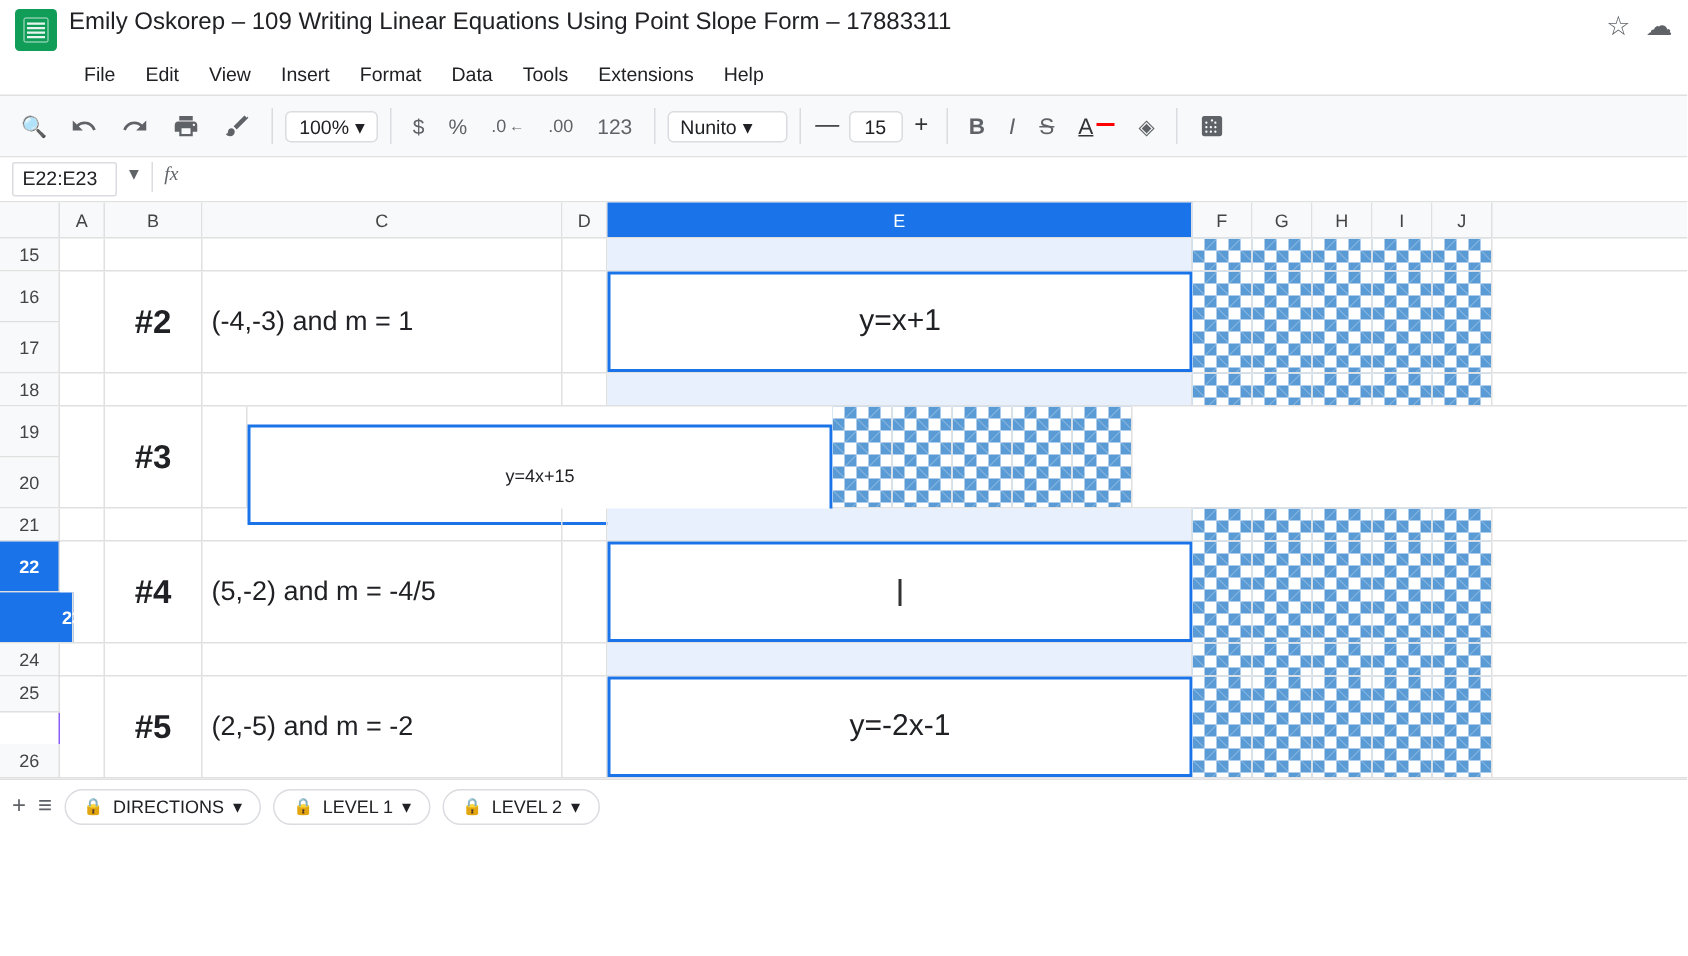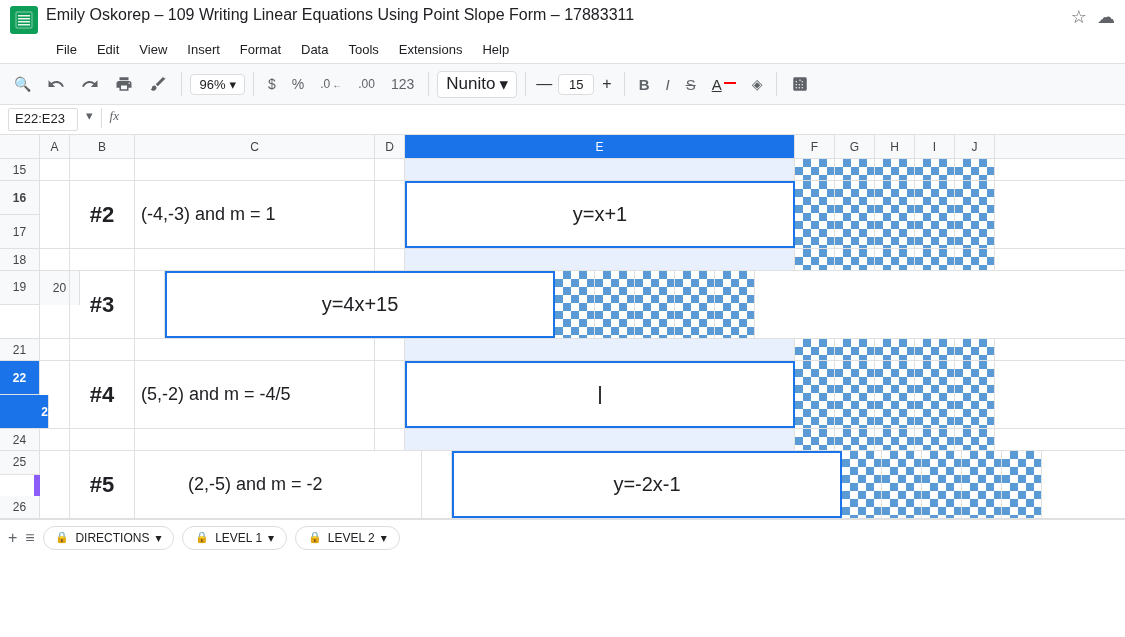--- a/index.html
+++ b/index.html
@@ -104,21 +104,21 @@
       font-size: 13px;
       gap: 4px;
       background: white;
     }
     .font-name {
       display: flex;
       align-items: center;
       border: 1px solid #dadce0;
       border-radius: 4px;
       padding: 2px 8px;
-      font-size: 17px;
+      font-size: 13px;
       gap: 4px;
       background: white;
       min-width: 80px;
     }
     .font-size-box {
       display: flex;
       align-items: center;
       border: 1px solid #dadce0;
       border-radius: 4px;
       padding: 2px 4px;
@@ -371,21 +371,21 @@
         <path d="M19 8H5c-1.66 0-3 1.34-3 3v6h4v4h12v-4h4v-6c0-1.66-1.34-3-3-3zm-3 11H8v-5h8v5zm3-7c-.55 0-1-.45-1-1s.45-1 1-1 1 .45 1 1-.45 1-1 1zm-1-9H6v4h12V3z"></path>
       </svg>
   </button>
   <button class="toolbar-btn" title="Paint format">
     <svg width="18" height="18" viewBox="0 0 24 24" fill="#5f6368">
         <path d="M7 14c-1.66 0-3 1.34-3 3 0 1.31-1.16 2-2 2 .92 1.22 2.49 2 4 2 2.21 0 4-1.79 4-4 0-1.66-1.34-3-3-3zm13.71-9.37l-1.34-1.34c-.39-.39-1.02-.39-1.41 0L9 12.25 11.75 15l9.96-9.96c.39-.39.39-1.02 0-1.41z"></path>
       </svg>
   </button>
   <div class="toolbar-divider"></div>
   <div class="zoom-control">
-    <span>96%</span>
+    <span>100%</span>
     <span>▾</span>
   </div>
   <div class="toolbar-divider"></div>
   <button class="toolbar-btn">$</button>
   <button class="toolbar-btn">%</button>
   <button class="toolbar-btn" style="font-size:12px;">.0<sub>←</sub></button>
   <button class="toolbar-btn" style="font-size:12px;">.00</button>
   <button class="toolbar-btn">123</button>
   <div class="toolbar-divider"></div>
   <div class="font-name">
@@ -454,21 +454,21 @@
       <div class="cell col-e selected-col"></div>
       <div class="cell col-f checkerboard-cell"></div>
       <div class="cell col-g checkerboard-cell"></div>
       <div class="cell col-h checkerboard-cell"></div>
       <div class="cell col-i checkerboard-cell"></div>
       <div class="cell col-j checkerboard-cell"></div>
     </div>
 
     <div class="grid-row" style="height:68px;">
       <div style="display:flex;flex-direction:column;width:40px;min-width:40px;border-right:1px solid #e0e0e0;">
-        <div class="row-num" style="height:50%;border-bottom:1px solid #e0e0e0;flex:1;font-weight:bold;">16</div>
+        <div class="row-num" style="height:50%;border-bottom:1px solid #e0e0e0;flex:1;">16</div>
         <div class="row-num" style="height:50%;flex:1;">17</div>
       </div>
 
       <div class="cell col-a" style="height:100%;border-right:1px solid #e0e0e0;"></div>
 
       <div class="cell col-b cell-problem-num" style="height:100%;border-right:1px solid #e0e0e0;font-size:22px;font-weight:bold;justify-content:center;">#2</div>
 
       <div class="cell col-c cell-problem-text" style="height:100%;border-right:1px solid #e0e0e0;font-size:18px;">(-4,-3) and m = 1</div>
 
       <div class="cell col-d" style="height:100%;border-right:1px solid #e0e0e0;"></div>
@@ -490,28 +490,28 @@
       <div class="cell col-d"></div>
       <div class="cell col-e selected-col"></div>
       <div class="cell col-f checkerboard-cell"></div>
       <div class="cell col-g checkerboard-cell"></div>
       <div class="cell col-h checkerboard-cell"></div>
       <div class="cell col-i checkerboard-cell"></div>
       <div class="cell col-j checkerboard-cell"></div>
     </div>
 
     <div class="grid-row" style="height:68px;">
-      <div style="display:flex;flex-direction:row;width:40px;min-width:40px;border-right:1px solid #e0e0e0;">
+      <div style="display:flex;flex-direction:column;width:40px;min-width:40px;border-right:1px solid #e0e0e0;">
         <div class="row-num" style="height:50%;border-bottom:1px solid #e0e0e0;flex:1;">19</div>
         <div class="row-num" style="height:50%;flex:1;">20</div>
       </div>
       <div class="cell col-a" style="height:100%;border-right:1px solid #e0e0e0;"></div>
       <div class="cell col-b cell-problem-num" style="height:100%;border-right:1px solid #e0e0e0;font-size:22px;font-weight:bold;justify-content:center;">#3</div>
       <div class="cell col-d" style="height:100%;border-right:1px solid #e0e0e0;"></div>
-      <div class="cell col-e cell-answer" style="height:100%;font-size:20px;justify-content:center;">y=4x+15</div>
+      <div class="cell col-e cell-answer" style="height:100%;font-size:12px;justify-content:center;margin-top:12px;">y=4x+15</div>
       <div class="cell col-f checkerboard-cell" style="height:100%;"></div>
       <div class="cell col-g checkerboard-cell" style="height:100%;"></div>
       <div class="cell col-h checkerboard-cell" style="height:100%;"></div>
       <div class="cell col-i checkerboard-cell" style="height:100%;"></div>
       <div class="cell col-j checkerboard-cell" style="height:100%;"></div>
     </div>
 
     <div class="grid-row row-h-small">
       <div class="row-num">21</div>
       <div class="cell col-a"></div>
@@ -554,27 +554,27 @@
       <div class="cell col-d"></div>
       <div class="cell col-e selected-col"></div>
       <div class="cell col-f checkerboard-cell"></div>
       <div class="cell col-g checkerboard-cell"></div>
       <div class="cell col-h checkerboard-cell"></div>
       <div class="cell col-i checkerboard-cell"></div>
       <div class="cell col-j checkerboard-cell"></div>
     </div>
 
     <div class="grid-row" style="height:68px;">
-      <div style="display:flex;flex-direction:column;width:40px;min-width:40px;border-right:6px solid #8b5cf6;gap:21px;">
+      <div style="display:flex;flex-direction:column;width:40px;min-width:40px;border-right:1px solid #8b5cf6;gap:21px;">
         <div class="row-num" style="height:50%;border-bottom:1px solid #e0e0e0;flex:1;">25</div>
         <div class="row-num" style="height:50%;flex:1;">26</div>
       </div>
       <div class="cell col-a" style="height:100%;border-right:1px solid #e0e0e0;"></div>
       <div class="cell col-b cell-problem-num" style="height:100%;border-right:1px solid #e0e0e0;font-size:22px;font-weight:bold;justify-content:center;">#5</div>
-      <div class="cell col-c cell-problem-text" style="height:100%;border-right:1px solid #e0e0e0;font-size:18px;margin-left:47px;">(2,-5) and m = -2</div>
+      <div class="cell col-c cell-problem-text" style="height:100%;border-right:1px solid #e0e0e0;font-size:18px;">(2,-5) and m = -2</div>
       <div class="cell col-d" style="height:100%;border-right:1px solid #e0e0e0;"></div>
       <div class="cell col-e cell-answer" style="height:100%;font-size:20px;justify-content:center;">y=-2x-1</div>
       <div class="cell col-f checkerboard-cell" style="height:100%;"></div>
       <div class="cell col-g checkerboard-cell" style="height:100%;"></div>
       <div class="cell col-h checkerboard-cell" style="height:100%;"></div>
       <div class="cell col-i checkerboard-cell" style="height:100%;"></div>
       <div class="cell col-j checkerboard-cell" style="height:100%;"></div>
     </div>
 
   </div>

